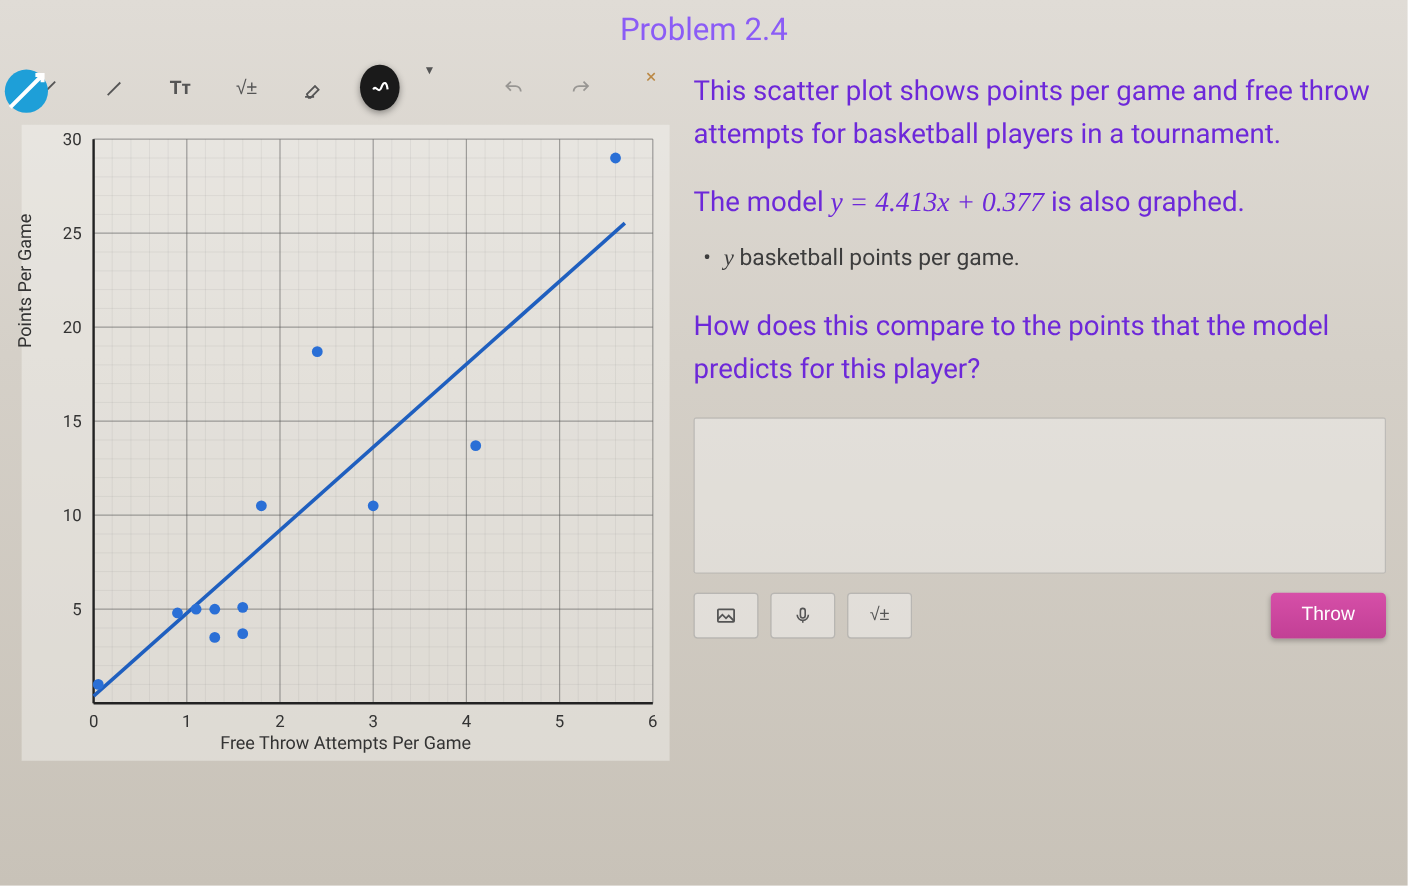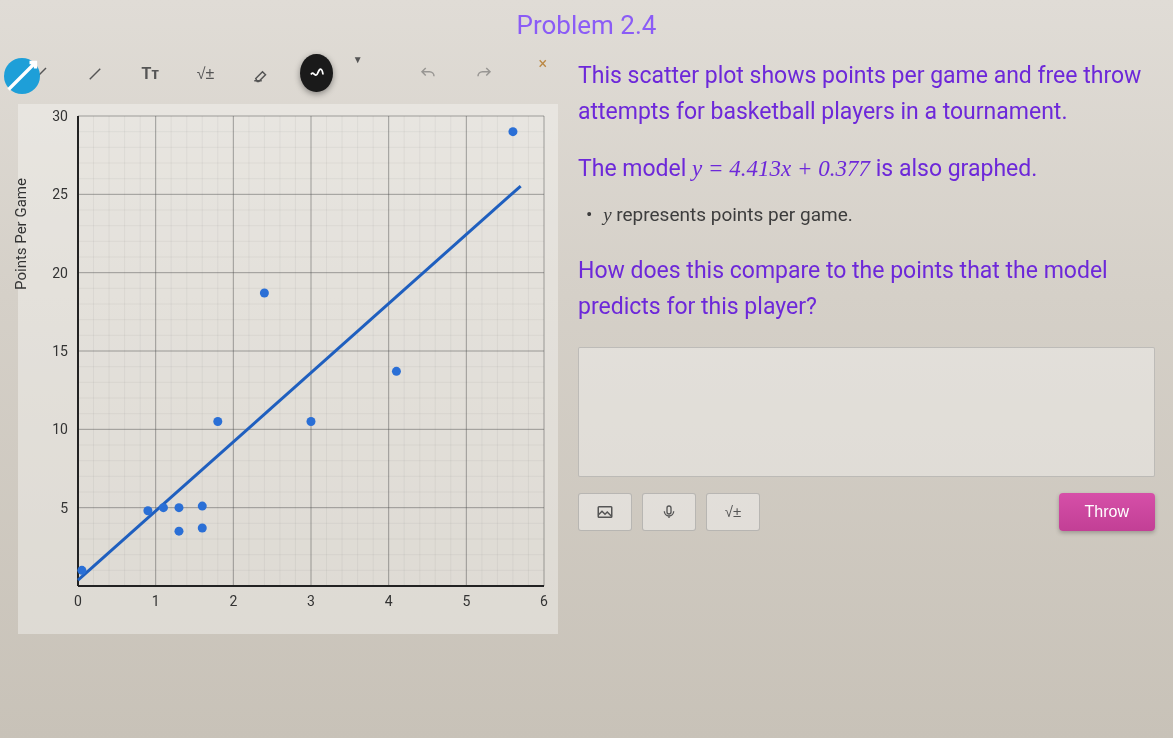--- a/index.html
+++ b/index.html
@@ -268,34 +268,35 @@
           <circle cx="160.96666666666667" cy="403.6666666666667" r="4.5" fill="#2a6fd6"></circle>
           <circle cx="160.96666666666667" cy="427.1666666666667" r="4.5" fill="#2a6fd6"></circle>
           <circle cx="184.26666666666665" cy="402.1" r="4.5" fill="#2a6fd6"></circle>
           <circle cx="184.26666666666665" cy="424.0333333333333" r="4.5" fill="#2a6fd6"></circle>
           <circle cx="199.79999999999998" cy="317.5" r="4.5" fill="#2a6fd6"></circle>
           <circle cx="246.39999999999998" cy="189.03333333333336" r="4.5" fill="#2a6fd6"></circle>
           <circle cx="293" cy="317.5" r="4.5" fill="#2a6fd6"></circle>
           <circle cx="378.4333333333333" cy="267.3666666666667" r="4.5" fill="#2a6fd6"></circle>
           <circle cx="494.9333333333333" cy="27.666666666666686" r="4.5" fill="#2a6fd6"></circle>
         </svg>
+      <div class="axis-label-x">Free Throw Attempts Per Game</div>
     </div>
   </div>
 
   <div class="right">
     <p>This scatter plot shows points per game and free throw attempts for basketball players in a tournament.</p>
 
     <p>
       <span>The model </span>
       <span class="mathvar num">y = 4.413x + 0.377</span>
       <span>  is also graphed.</span>
     </p>
 
     <ul>
-      <li><span class="mathvar">y</span><span> represents points per game.</span></li>
+      <li><span class="mathvar">y</span><span> basketball points per game.</span></li>
     </ul>
 
 
     <p>How does this compare to the points that the model predicts for this player?</p>
 
     <textarea class="answer-box" style=""></textarea>
 
     <div class="footer-bar">
       <button class="footer-btn">
         <svg width="18" height="18" viewBox="0 0 24 24" stroke="currentColor" fill="none" stroke-width="2">

